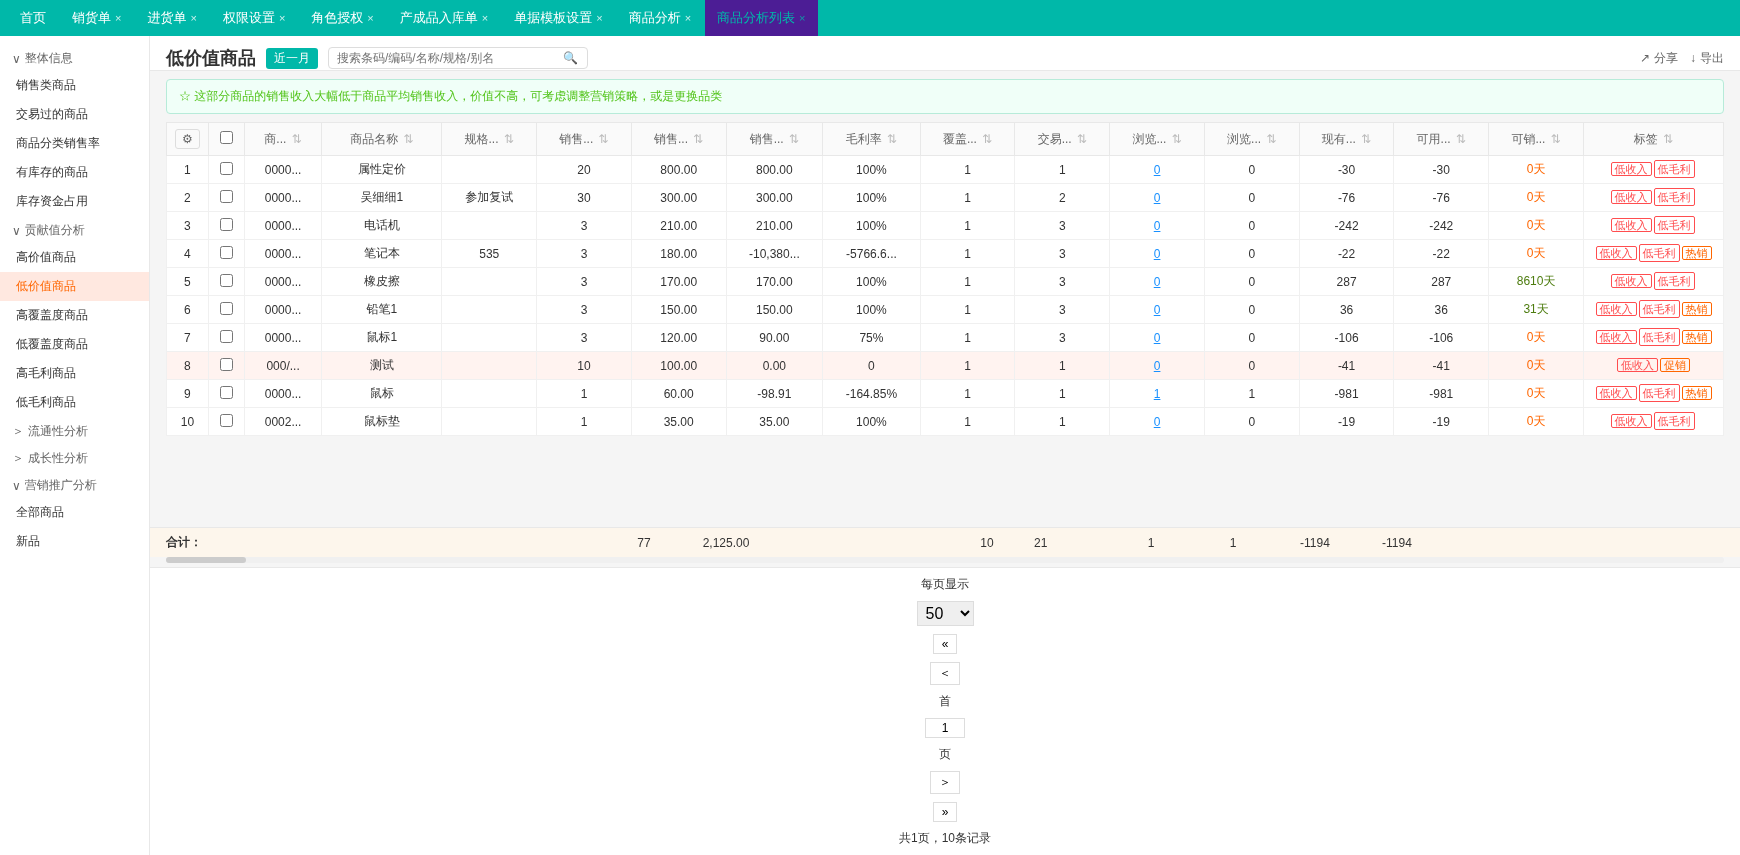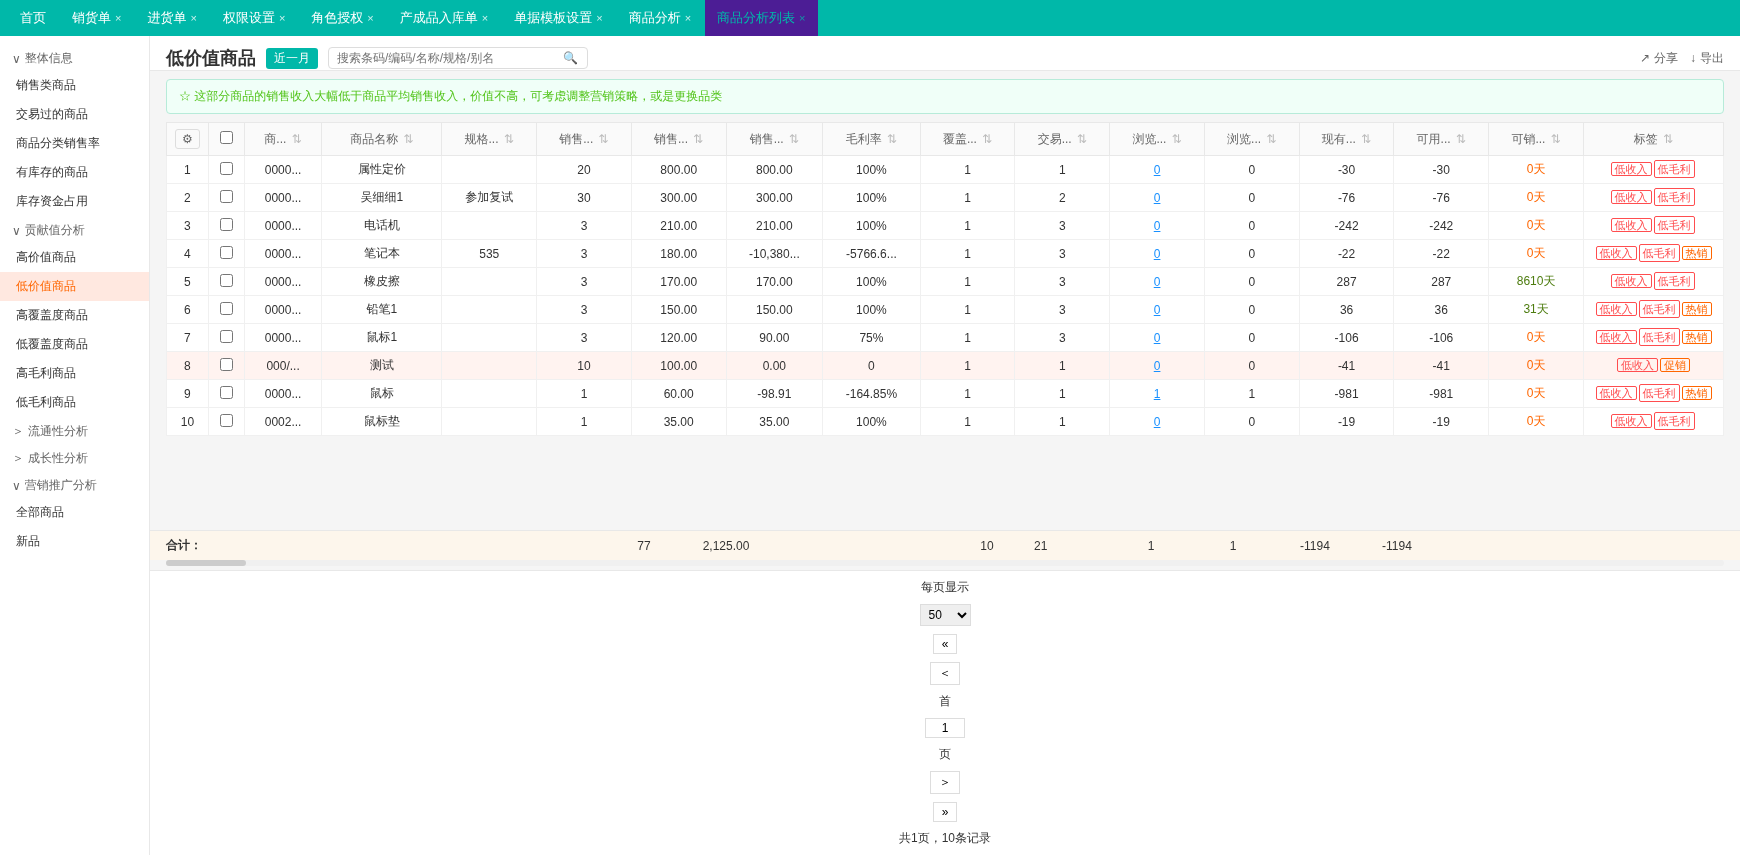--- a/index.html
+++ b/index.html
@@ -53,21 +53,21 @@
     .days-normal { color: #4d7c0f; }
     input[type=checkbox] { cursor: pointer; }
     .gear-btn { background: none; border: 1px solid #ddd; border-radius: 3px; padding: 2px 6px; cursor: pointer; font-size: 12px; color: #666; }
 
     
     .table-footer { background: #fdf6ec; border-top: 1px solid #e8e8e8; padding: 6px 16px; display: flex; align-items: center; }
     .footer-label { font-weight: bold; margin-right: 16px; }
 
     
     .pagination { background: #fff; border-top: 1px solid #e8e8e8; padding: 8px 16px; display: flex; align-items: center; justify-content: flex-end; gap: 8px; font-size: 12px; flex-direction: column; }
-    .pagination select { border: 1px solid #ddd; padding: 2px 4px; font-size: 12px; }
+    .pagination select { border: 1px solid #ddd; padding: 2px 4px; font-size: 16px; }
     .pagination-btn { border: 1px solid #ddd; background: #fff; padding: 2px 8px; cursor: pointer; font-size: 12px; }
     .page-input { border: 1px solid #ddd; width: 40px; padding: 2px 4px; font-size: 12px; text-align: center; }
     .scrollbar-track { height: 6px; background: #f0f0f0; margin: 0 16px 4px; border-radius: 3px; }
     .scrollbar-thumb { width: 80px; height: 6px; background: #ccc; border-radius: 3px; cursor: pointer; }
   </style>
 </head>
 <body>
 
 <div class="top-nav">
   <div class="nav-item nav-home">首页</div>

